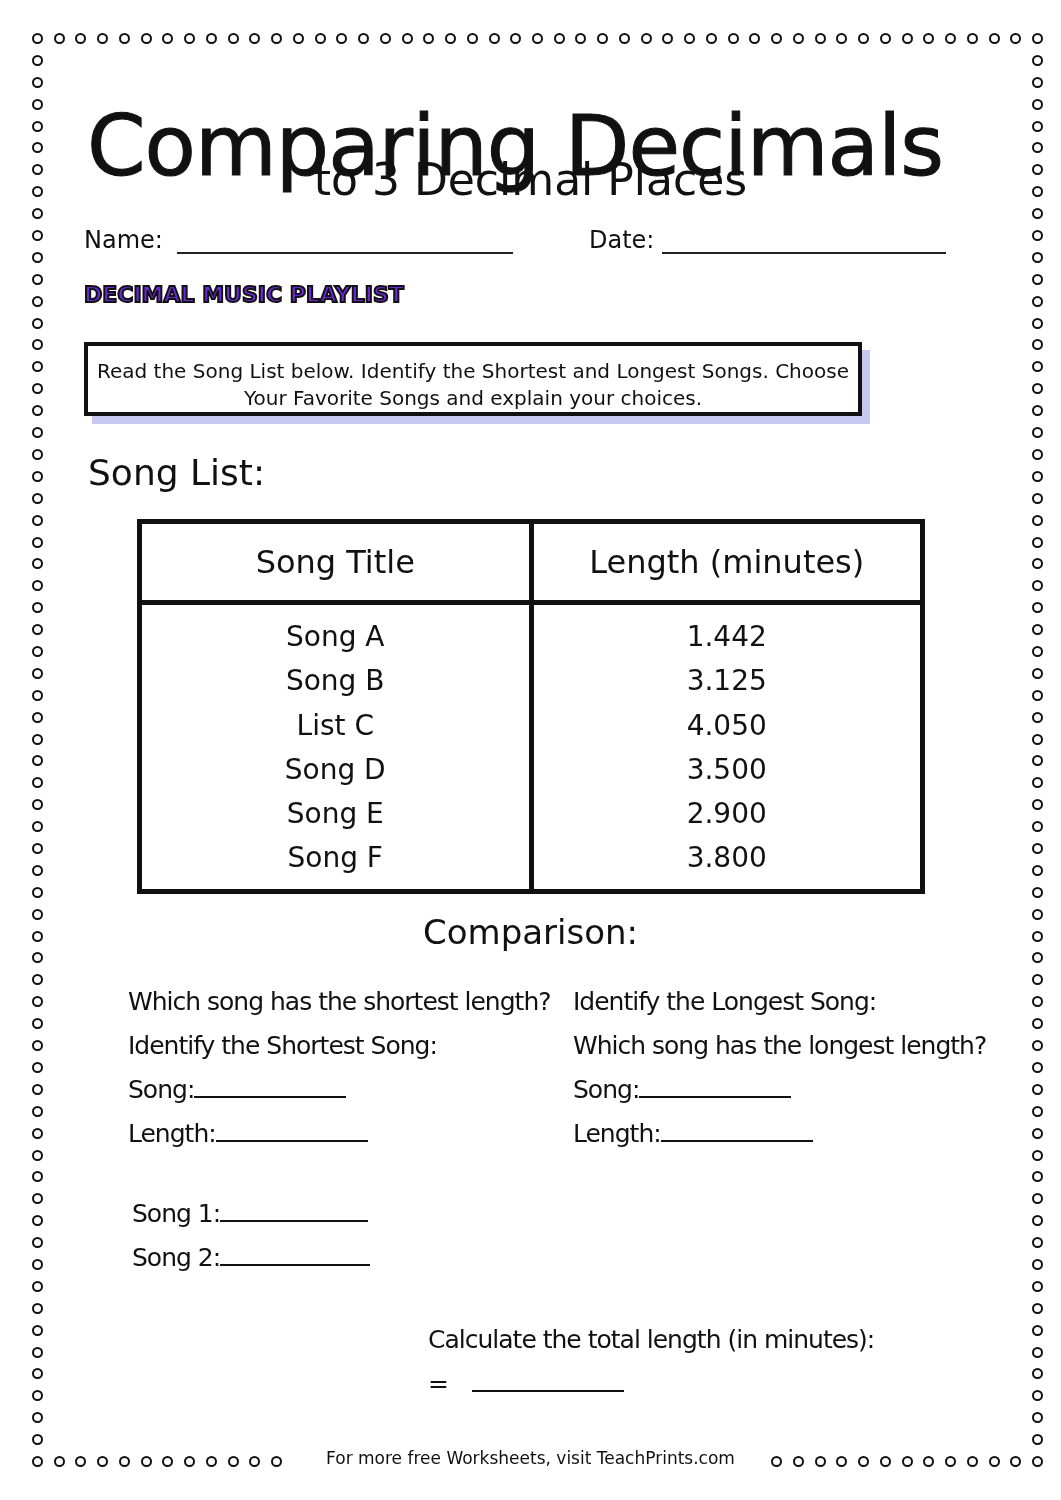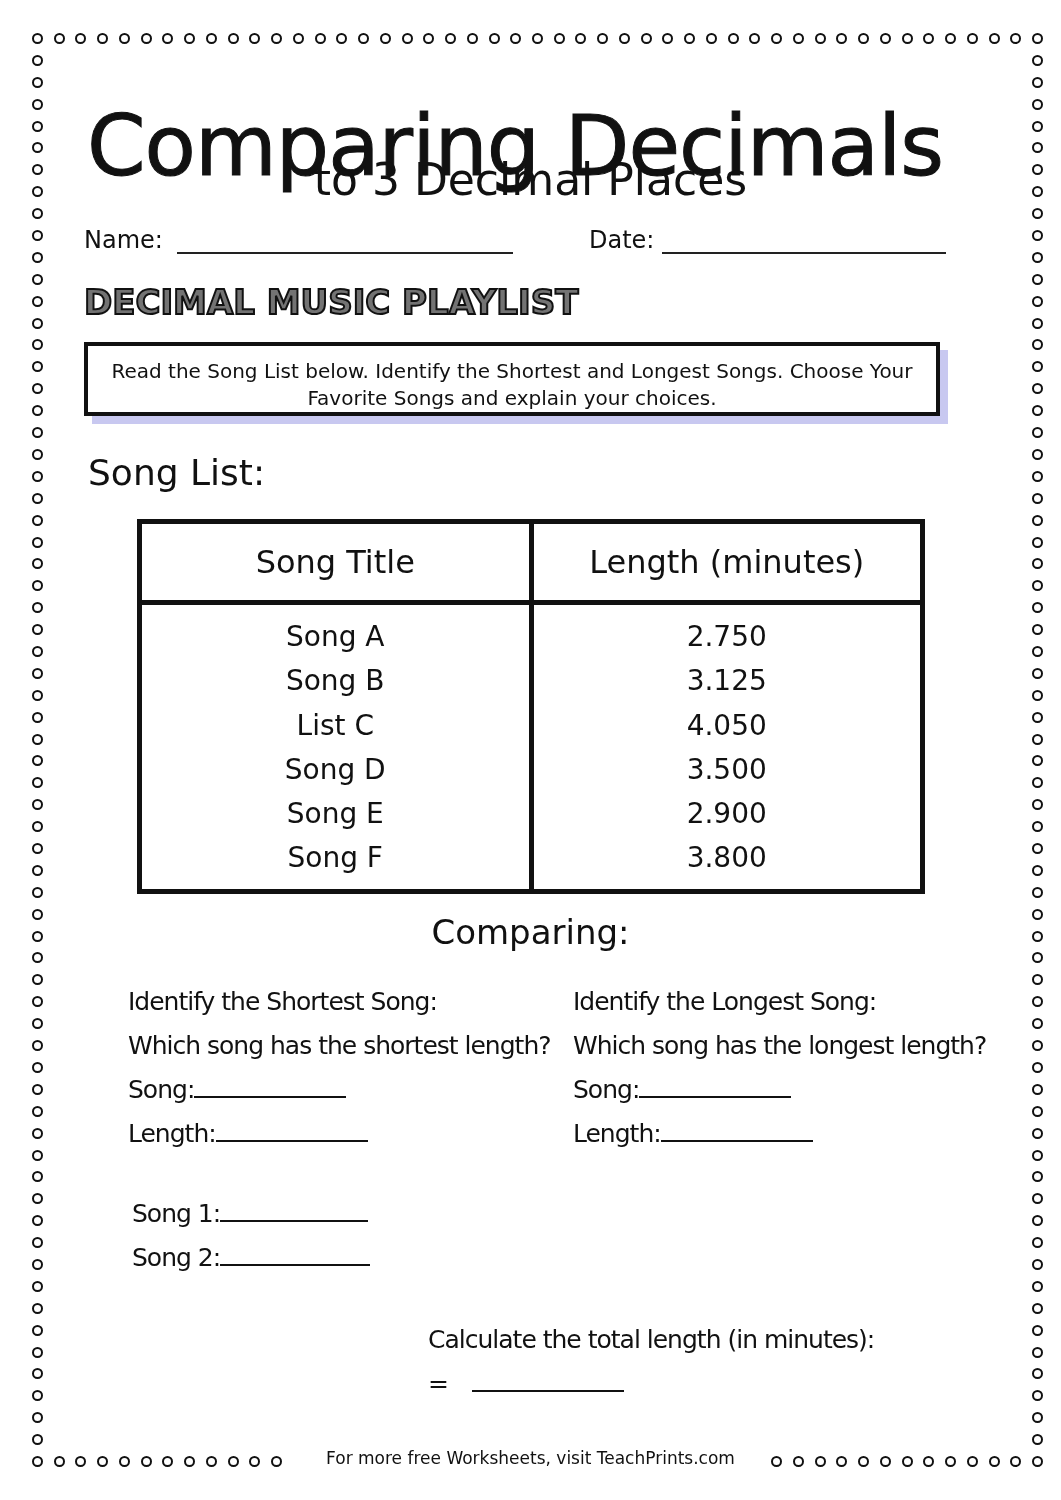--- a/index.html
+++ b/index.html
@@ -2,22 +2,22 @@
 <html><head>
 <meta charset="utf-8">
 <style>
   html, body { margin:0; padding:0; background:#fff; }
   body { width:1061px; height:1500px; position:relative; overflow:hidden; font-family:"DejaVu Sans", sans-serif; color:#111; }
   .dot { position:absolute; width:7px; height:7px; border:2.5px solid #111; border-radius:50%; background:#fff; box-sizing:content-box; }
   #title { position:absolute; left:0; width:1030px; top:48px; text-align:center; font-family:"DejaVu Sans", sans-serif; font-size:84px; letter-spacing:-1px; line-height:1; font-weight:400; -webkit-text-stroke:1px #111; }
   #subtitle { position:absolute; left:0; width:1061px; top:158px; text-align:center; font-size:44px; line-height:1; font-weight:400; }
   .field { position:absolute; top:226px; font-size:24px; display:flex; align-items:flex-end; }
   .field .line { border-bottom:2px solid #222; margin-left:12px; height:24px; }
-  #section-tag { position:absolute; left:84px; top:282px; font-size:34px; font-weight:900; color:#737373; -webkit-text-stroke:2px #111; letter-spacing:0px; font-family:"DejaVu Sans", sans-serif; }
-  #instr { position:absolute; left:84px; top:342px; width:856px; height:74px; border:4px solid #111; box-shadow:8px 8px 0 #c8c8f0; background:#fff; box-sizing:border-box; text-align:center; font-size:20px; line-height:27px; padding-top:12px; }
+  #section-tag { position:absolute; left:84px; top:282px; font-size:22px; font-weight:900; color:#6d28d9; -webkit-text-stroke:2px #111; letter-spacing:0px; font-family:"DejaVu Sans", sans-serif; }
+  #instr { position:absolute; left:84px; top:342px; width:778px; height:74px; border:4px solid #111; box-shadow:8px 8px 0 #c8c8f0; background:#fff; box-sizing:border-box; text-align:center; font-size:20px; line-height:27px; padding-top:12px; }
   #songlist-label { position:absolute; left:88px; top:452px; font-size:36px; }
   table.songs { position:absolute; left:137px; top:519px; width:788px; border-collapse:collapse; border:5px solid #111; }
   table.songs th { font-weight:400; font-size:32px; height:74px; border-bottom:5px solid #111; }
   table.songs th + th, table.songs td + td { border-left:5px solid #111; }
   table.songs td { font-size:28px; text-align:center; vertical-align:top; padding:10px 0 8px 0; line-height:44.3px; }
   #comparison { position:absolute; left:0; width:1061px; top:912px; text-align:center; font-size:34px; }
   .qblock { position:absolute; top:980px; font-size:25px; letter-spacing:-1px; line-height:44px; }
   .blank { display:inline-block; border-bottom:2px solid #111; height:20px; vertical-align:baseline; }
   #playlist { position:absolute; left:132px; top:1192px; font-size:25px; letter-spacing:-1px; line-height:44px; }
   #calc { position:absolute; left:428px; top:1318px; font-size:25px; letter-spacing:-1px; line-height:44px; }
@@ -261,36 +261,36 @@
     <tr>
       <td>
         <div>Song A</div>
         <div>Song B</div>
         <div>List C</div>
         <div>Song D</div>
         <div>Song E</div>
         <div>Song F</div>
       </td>
       <td>
-        <div>2.750</div>
+        <div>1.442</div>
         <div>3.125</div>
         <div>4.050</div>
         <div>3.500</div>
         <div>2.900</div>
         <div>3.800</div>
       </td>
     </tr>
   </tbody>
 </table>
 
-<div id="comparison">Comparing:</div>
+<div id="comparison">Comparison:</div>
 
 <div class="qblock" style="left:128px;">
+  <div>Which song has the shortest length?</div>
   <div>Identify the Shortest Song:</div>
-  <div>Which song has the shortest length?</div>
   <div><span>Song:</span><span class="blank" style="width:152px;"></span></div>
   <div><span>Length:</span><span class="blank" style="width:152px;"></span></div>
 </div>
 
 <div class="qblock" style="left:573px;">
   <div>Identify the Longest Song:</div>
   <div>Which song has the longest length?</div>
   <div><span>Song:</span><span class="blank" style="width:152px;"></span></div>
   <div><span>Length:</span><span class="blank" style="width:152px;"></span></div>
 </div>

